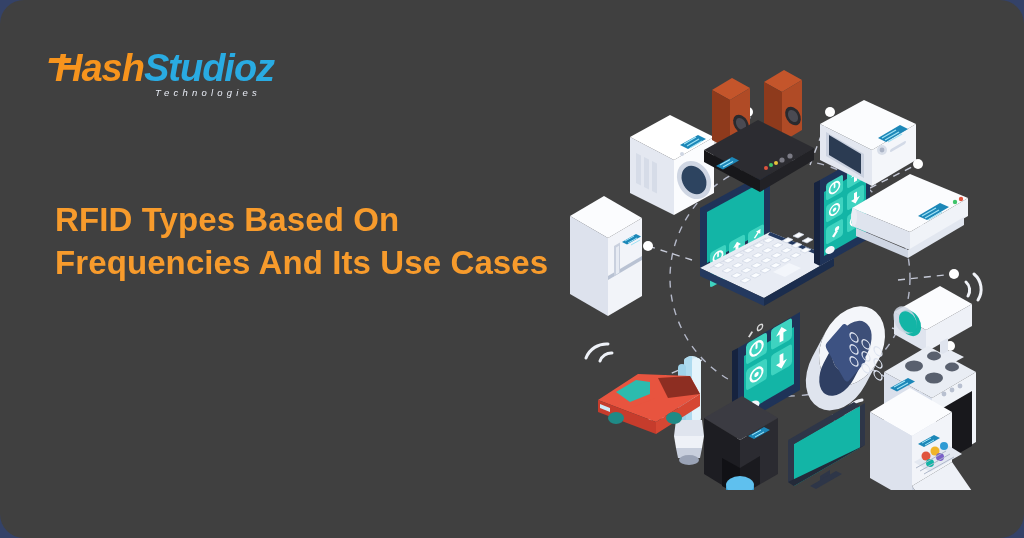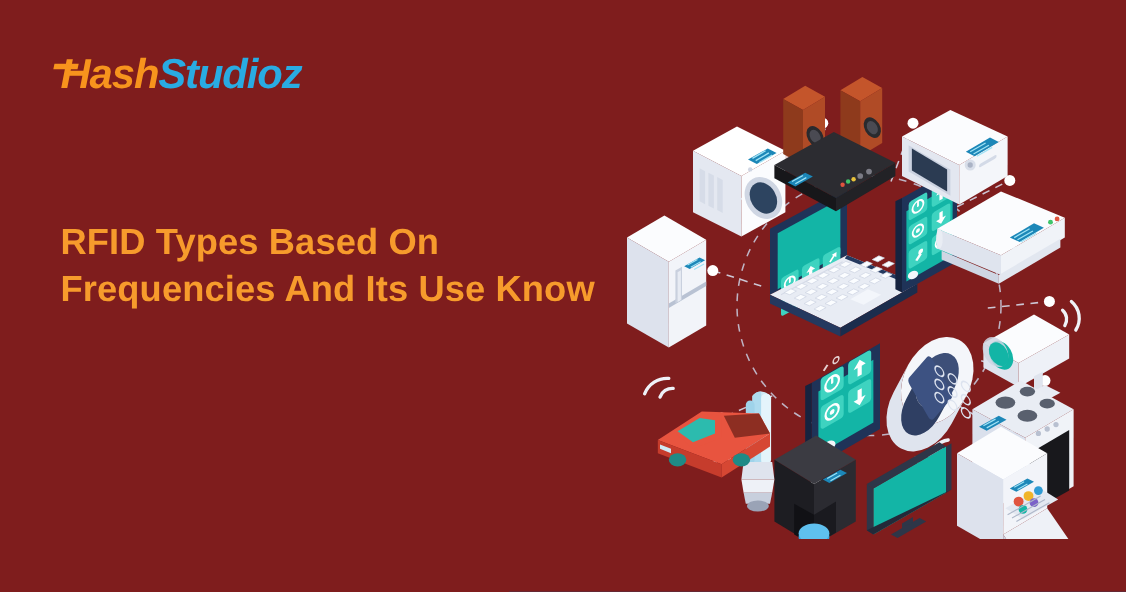--- a/index.html
+++ b/index.html
@@ -2,21 +2,21 @@
 <html><head>
 <meta charset="utf-8">
 <style>
   * { margin:0; padding:0; box-sizing:border-box; }
   html,body { width:1024px; height:538px; overflow:hidden; }
   body {
     background:#344268;
     font-family:"Liberation Sans", sans-serif;
     position:relative;
   }
-  .banner { position:absolute; inset:0; background:#7f1d1d; }
+  .banner { position:absolute; inset:0; background:#404040;border-radius:24px; }
 
   
   .logo { position:absolute; left:55px; top:48px; width:210px; height:56px; }
   .logo-word { font-size:38px; font-weight:bold; font-style:italic; letter-spacing:-1px; line-height:40px; white-space:nowrap; }
   .logo-hash { color:#F7941D; position:relative; }
   .logo-hash::before{
      content:""; position:absolute; left:-6px; top:11px; width:22px; height:5px;
      background:#F7941D; transform:skewX(-12deg);
   }
   .logo-studioz { color:#29ABE2; }
@@ -40,26 +40,27 @@
   .illus { position:absolute; left:552px; top:60px; width:472px; height:430px; }
   .illus svg { display:block; width:100%; height:100%; }
 </style>
 </head>
 <body>
 
 <div class="banner">
 
   <div class="logo">
     <div class="logo-word"><span class="logo-hash">Hash</span><span class="logo-studioz">Studioz</span></div>
+    <div class="logo-sub">Technologies</div>
   </div>
 
   <div class="headings">
     <div class="title">
       <div>RFID Types Based On</div>
-      <div>Frequencies And Its Use Know</div>
+      <div>Frequencies And Its Use Cases</div>
     </div>
   </div>
 
   <div class="illus">
   <svg viewBox="0 0 472 430" xmlns="http://www.w3.org/2000/svg">
     <defs>
       <g id="scr-icons">
         <rect x="0" y="0" width="12" height="12" rx="2" fill="#2ecdb8"></rect>
       </g>
     </defs>

